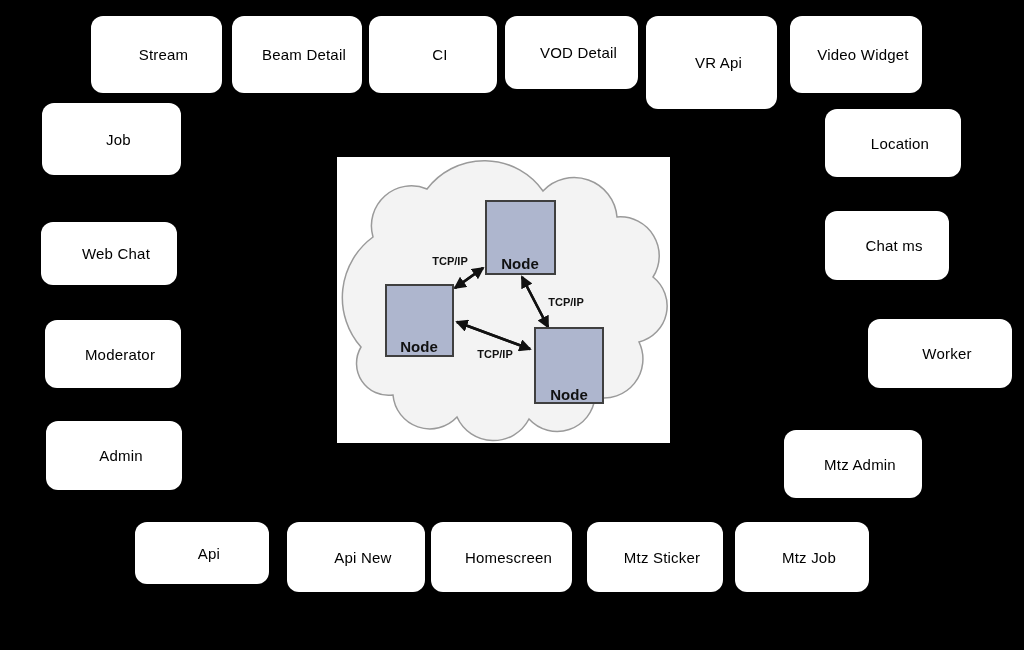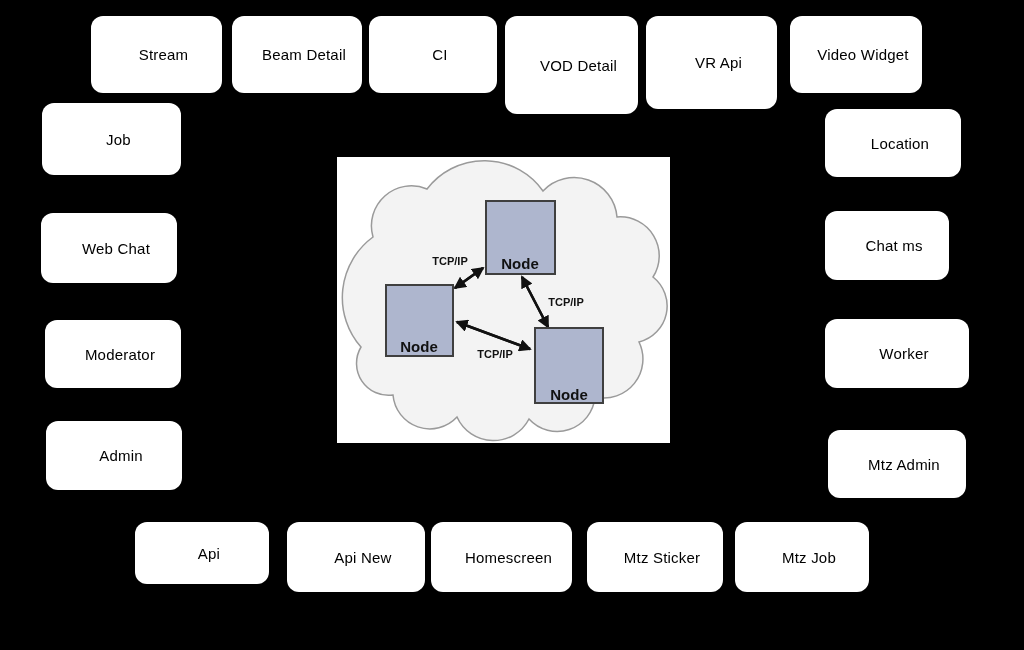--- a/index.html
+++ b/index.html
@@ -65,33 +65,33 @@
   }
 </style>
 </head>
 <body>
 
 <div class="canvas">
 
   <div class="svc" style="left:91px;top:16px;width:117px;height:77px">Stream</div>
   <div class="svc" style="left:232px;top:16px;width:116px;height:77px">Beam Detail</div>
   <div class="svc" style="left:369px;top:16px;width:114px;height:77px">CI</div>
-  <div class="svc" style="left:505px;top:16px;width:119px;height:98px">VOD Detail</div>
+  <div class="svc" style="left:505px;top:16px;width:119px;height:73px">VOD Detail</div>
   <div class="svc" style="left:646px;top:16px;width:117px;height:93px">VR Api</div>
   <div class="svc" style="left:790px;top:16px;width:118px;height:77px">Video Widget</div>
 
   <div class="svc" style="left:42px;top:103px;width:125px;height:72px">Job</div>
-  <div class="svc" style="left:41px;top:213px;width:122px;height:70px">Web Chat</div>
+  <div class="svc" style="left:41px;top:222px;width:122px;height:63px">Web Chat</div>
   <div class="svc" style="left:45px;top:320px;width:122px;height:68px">Moderator</div>
   <div class="svc" style="left:46px;top:421px;width:122px;height:69px">Admin</div>
 
   <div class="svc" style="left:825px;top:109px;width:122px;height:68px">Location</div>
   <div class="svc" style="left:825px;top:211px;width:110px;height:69px">Chat ms</div>
-  <div class="svc" style="left:825px;top:319px;width:130px;height:69px">Worker</div>
-  <div class="svc" style="left:828px;top:430px;width:124px;height:68px">Mtz Admin</div>
+  <div class="svc" style="left:868px;top:319px;width:130px;height:69px">Worker</div>
+  <div class="svc" style="left:784px;top:430px;width:124px;height:68px">Mtz Admin</div>
 
   <div class="svc" style="left:135px;top:522px;width:120px;height:62px">Api</div>
   <div class="svc" style="left:287px;top:522px;width:124px;height:70px">Api New</div>
   <div class="svc" style="left:431px;top:522px;width:127px;height:70px">Homescreen</div>
   <div class="svc" style="left:587px;top:522px;width:122px;height:70px">Mtz Sticker</div>
   <div class="svc" style="left:735px;top:522px;width:120px;height:70px">Mtz Job</div>
 
   <div class="center-image">
     <svg viewBox="0 0 333 286" width="333" height="286">
       <defs>

